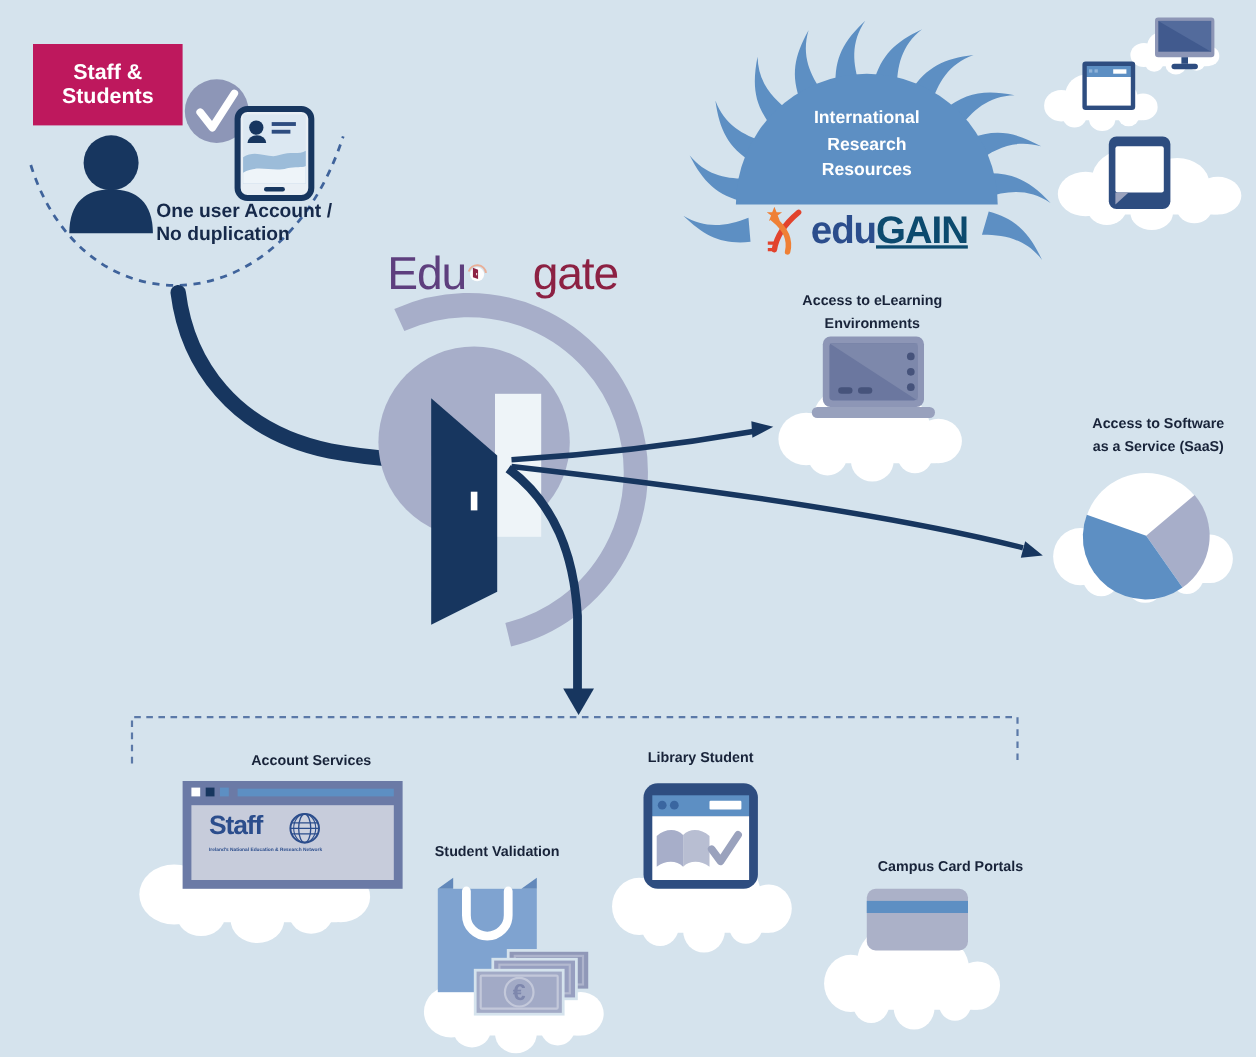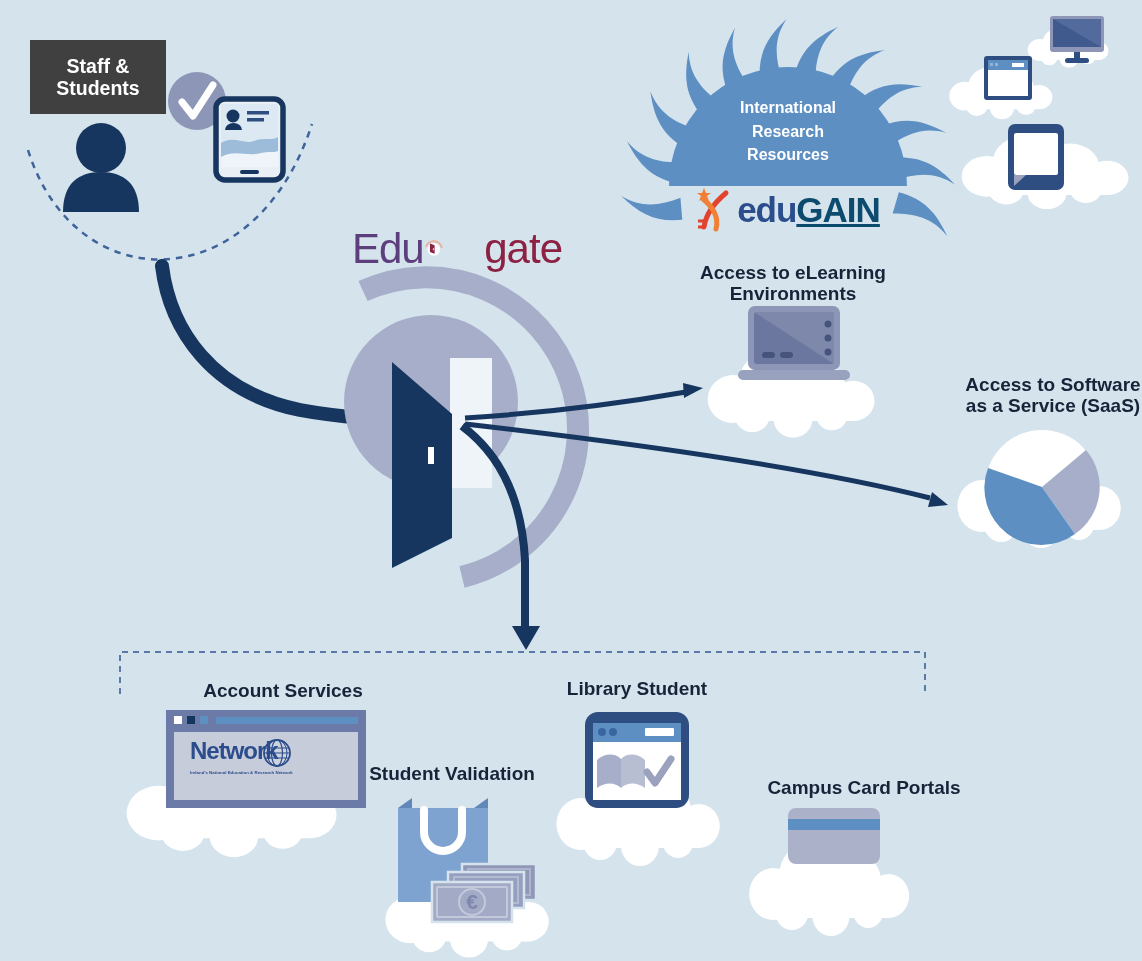--- a/index.html
+++ b/index.html
@@ -1,22 +1,22 @@
 <!DOCTYPE html>
 <html><head>
 <meta charset="utf-8">
 <style>
   html,body{margin:0;padding:0;background:#d5e3ed;}
   .stage{position:relative;width:1142px;height:961px;background:#d5e3ed;
          font-family:"Liberation Sans",sans-serif;overflow:hidden;}
   .stage svg.layer{position:absolute;left:0;top:0;}
   .lbl{position:absolute;font-weight:700;color:#182339;white-space:pre-line;
-       text-align:center;line-height:21px;font-size:19px;}
+       text-align:center;line-height:21px;font-size:13px;}
   .staff-box{position:absolute;left:30px;top:40px;width:136px;height:74px;
-       background:#404040;display:flex;align-items:center;justify-content:center;}
+       background:#be185d;display:flex;align-items:center;justify-content:center;}
   .staff-box span{color:#fff;font-weight:700;font-size:19.5px;line-height:22px;
        text-align:center;white-space:pre-line;}
   .caption-left{position:absolute;left:142px;top:181px;width:210px;font-weight:700;
        font-size:17.5px;line-height:21px;color:#16294a;white-space:pre-line;text-align:left;}
   .edugate-row{position:absolute;left:352px;top:222px;width:210px;height:54px;
        display:flex;align-items:center;justify-content:center;font-size:42px;
        letter-spacing:-1px;font-weight:400;}
   .edugate-row .edu{color:#5e3f7e;}
   .edugate-row .gate{color:#8c2143;margin-left:41px;}
   .sun-label{position:absolute;left:688px;top:96px;width:200px;color:#fff;font-weight:700;
@@ -215,20 +215,22 @@
       <rect x="0" y="0" width="92" height="56" rx="8" fill="#abb1c8"></rect>
       <rect x="0" y="11" width="92" height="11" fill="#5d8fc3"></rect>
     </g>
   </svg>
 
   <div class="staff-box">
     <span>Staff &amp;
 Students</span>
   </div>
 
+  <div class="caption-left">One user Account /
+No duplication</div>
 
   <div class="edugate-row">
     <span class="edu">Edu</span>
     <svg width="46" height="50" viewBox="0 0 46 50">
       <circle cx="23" cy="26" r="15" fill="#fdfdfd"></circle>
       <path d="M5,20 A19,19 0 0 1 42,23" fill="none" stroke="#e9af98" stroke-width="4.5"></path>
       <polygon points="14,12 25,16 25,36 14,32" fill="#8c2143"></polygon>
       <rect x="21" y="23" width="2" height="5" fill="#fff"></rect>
     </svg>
     <span class="gate">gate</span>
@@ -251,16 +253,16 @@
 
   <div class="lbl" style="left:693px;top:262px;width:200px;">Access to eLearning
 Environments</div>
   <div class="lbl" style="left:953px;top:374px;width:200px;">Access to Software
 as a Service (SaaS)</div>
   <div class="lbl" style="left:183px;top:680px;width:200px;">Account Services</div>
   <div class="lbl" style="left:352px;top:763px;width:200px;">Student Validation</div>
   <div class="lbl" style="left:537px;top:678px;width:200px;">Library Student</div>
   <div class="lbl" style="left:764px;top:777px;width:200px;">Campus Card Portals</div>
 
-  <div class="heanet-logo">Network</div>
+  <div class="heanet-logo">Staff</div>
   <div class="heanet-tagline">Ireland's National Education &amp; Research Network</div>
 
 </div>
 
 </body></html>

